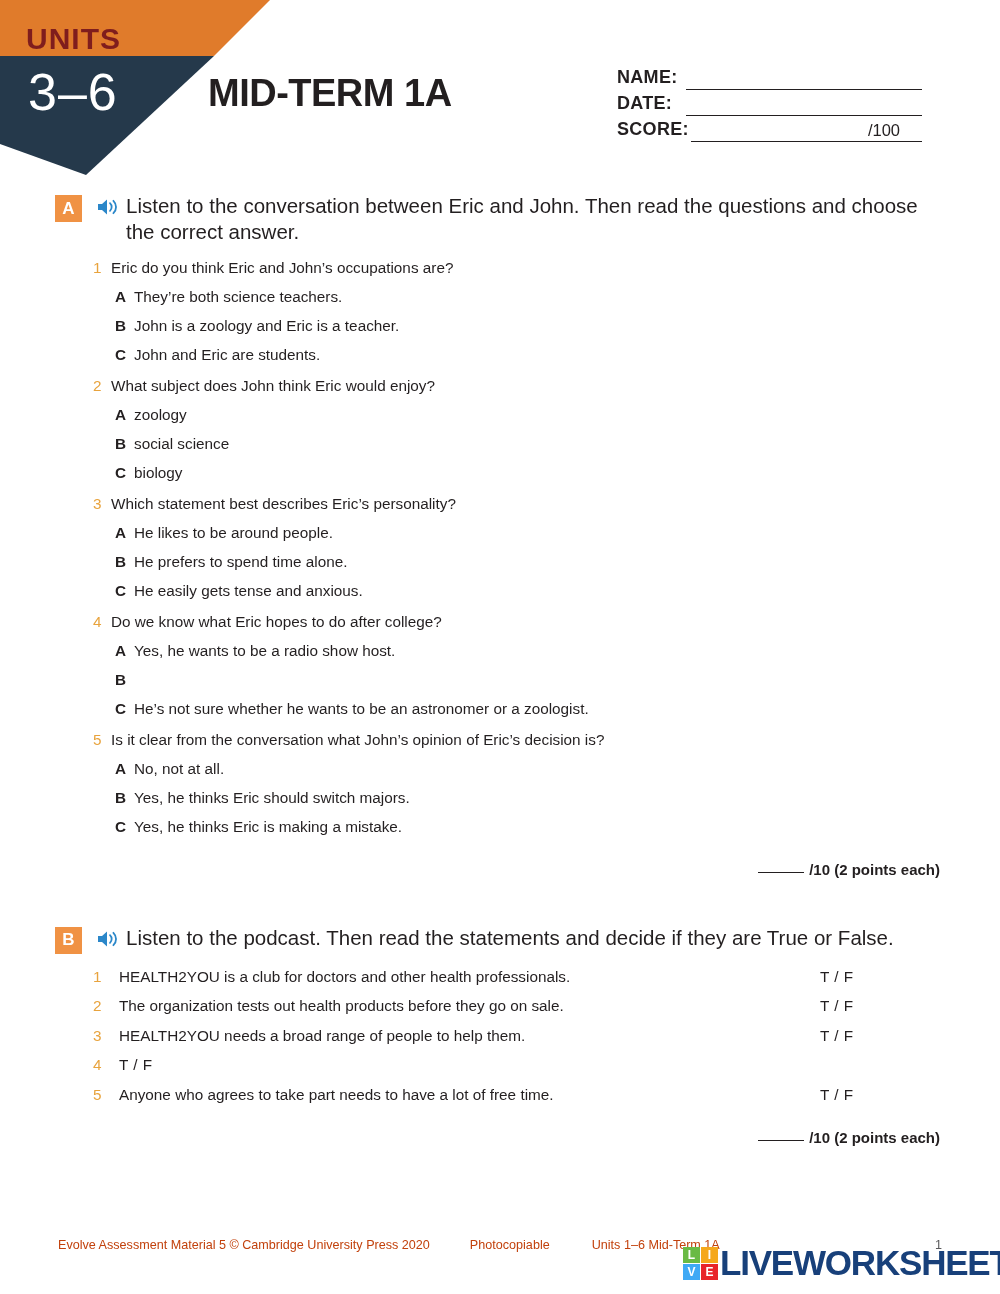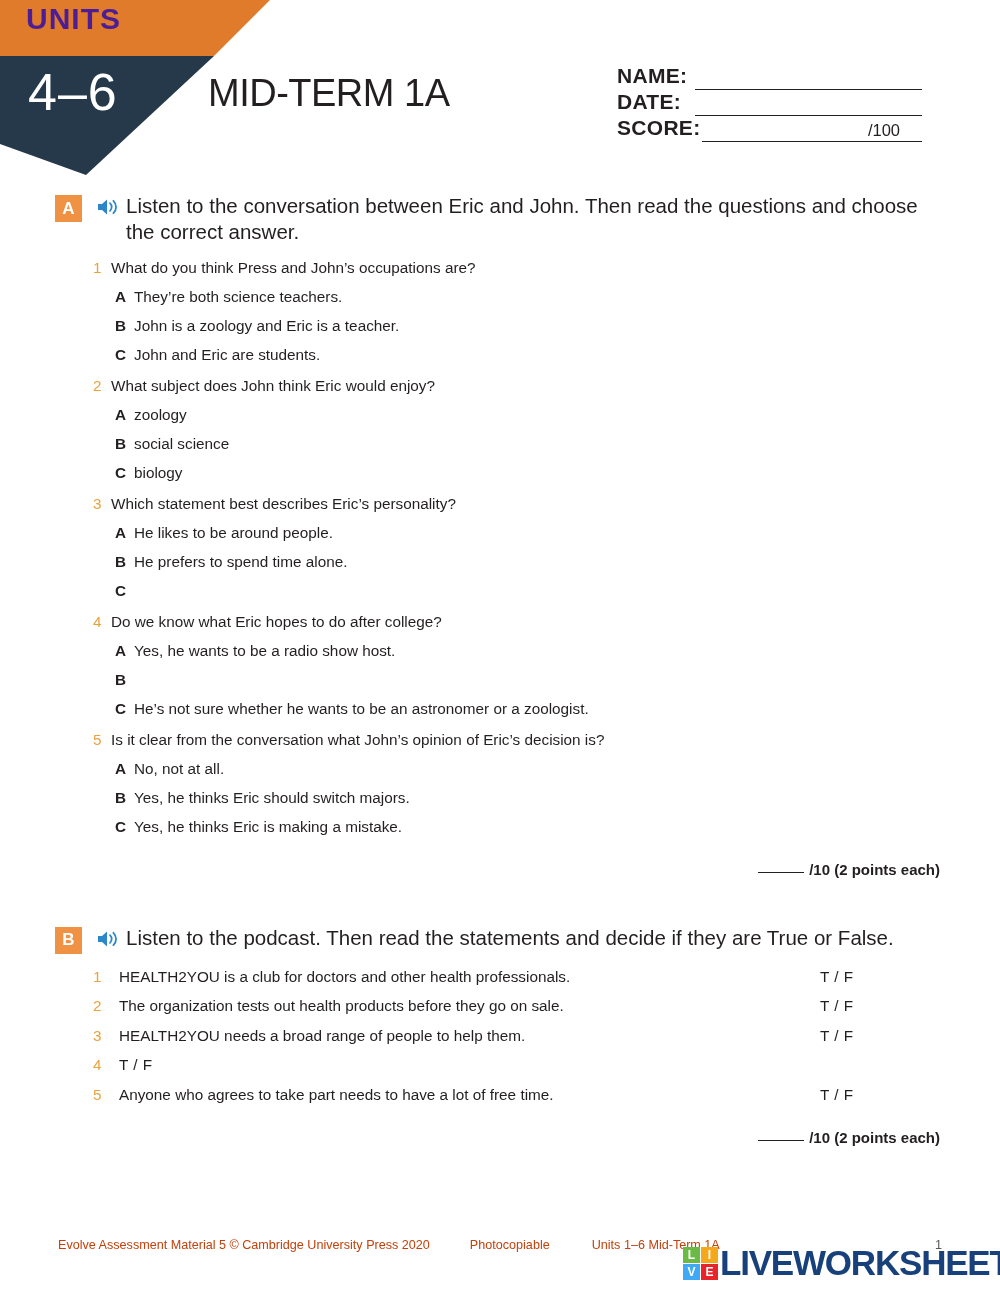--- a/index.html
+++ b/index.html
@@ -43,62 +43,62 @@
     left: 0;
     top: 56px;
     width: 214px;
     height: 119px;
     background: #25394b;
     clip-path: polygon(0 0, 214px 0, 86px 119px, 0 88px);
   }
   .banner-units {
     position: absolute;
     left: 26px;
-    top: 2px;
+    top: 22px;
     font-size: 30px;
     font-weight: bold;
     letter-spacing: 1px;
-    color: #4c1d95;
+    color: #7f1d1d;
     z-index: 5;
   }
   .banner-range {
     position: absolute;
     left: 28px;
     top: 62px;
     font-size: 52px;
     font-weight: normal;
     color: #ffffff;
     letter-spacing: 1px;
     z-index: 5;
   }
   .doc-title {
     position: absolute;
     left: 208px;
     top: 72px;
     font-size: 38px;
-    font-weight: normal;
+    font-weight: bold;
     letter-spacing: -0.5px;
     color: #231f20;
   }
 
   
   .meta {
     position: absolute;
     right: 78px;
     top: 64px;
     width: 305px;
   }
   .meta-row {
     display: flex;
     align-items: flex-end;
     height: 26px;
     position: relative;
   }
   .meta-label {
-    font-size: 21px;
+    font-size: 18px;
     font-weight: bold;
     letter-spacing: 0.3px;
     white-space: nowrap;
     padding-bottom: 2px;
   }
   .meta-line {
     flex: 1;
     border-bottom: 1.6px solid #231f20;
     margin-left: 6px;
     height: 20px;
@@ -283,21 +283,21 @@
   }
 </style>
 </head>
 <body>
 
 <div class="header">
   <div class="banner">
     <div class="banner-orange"></div>
     <div class="banner-navy-inner"></div>
     <div class="banner-units">UNITS</div>
-    <div class="banner-range">4–6</div>
+    <div class="banner-range">3–6</div>
   </div>
   <div class="doc-title">MID-TERM 1A</div>
 
   <div class="meta">
     <div class="meta-row name">
       <span class="meta-label">NAME:</span>
       <span class="meta-line"></span>
     </div>
     <div class="meta-row date">
       <span class="meta-label">DATE:</span>
@@ -323,21 +323,21 @@
       </svg>
     </div>
     <div class="sec-instruction">Listen to the conversation between Eric and John. Then read the questions and choose the correct answer.</div>
   </div>
 
   <div class="qlist">
 
     <div class="q-item">
       <div class="q-line">
         <span class="q-num">1</span>
-        <span class="q-text">What do you think Press and John’s occupations are?</span>
+        <span class="q-text">Eric do you think Eric and John’s occupations are?</span>
       </div>
       <div class="opt-line">
         <span class="opt-letter">A</span>
         <span class="opt-text">They’re both science teachers.</span>
       </div>
       <div class="opt-line">
         <span class="opt-letter">B</span>
         <span class="opt-text">John is a zoology and Eric is a teacher.</span>
       </div>
       <div class="opt-line">
@@ -373,20 +373,21 @@
       <div class="opt-line">
         <span class="opt-letter">A</span>
         <span class="opt-text">He likes to be around people.</span>
       </div>
       <div class="opt-line">
         <span class="opt-letter">B</span>
         <span class="opt-text">He prefers to spend time alone.</span>
       </div>
       <div class="opt-line">
         <span class="opt-letter">C</span>
+        <span class="opt-text">He easily gets tense and anxious.</span>
       </div>
     </div>
 
     <div class="q-item">
       <div class="q-line">
         <span class="q-num">4</span>
         <span class="q-text">Do we know what Eric hopes to do after college?</span>
       </div>
       <div class="opt-line">
         <span class="opt-letter">A</span>

